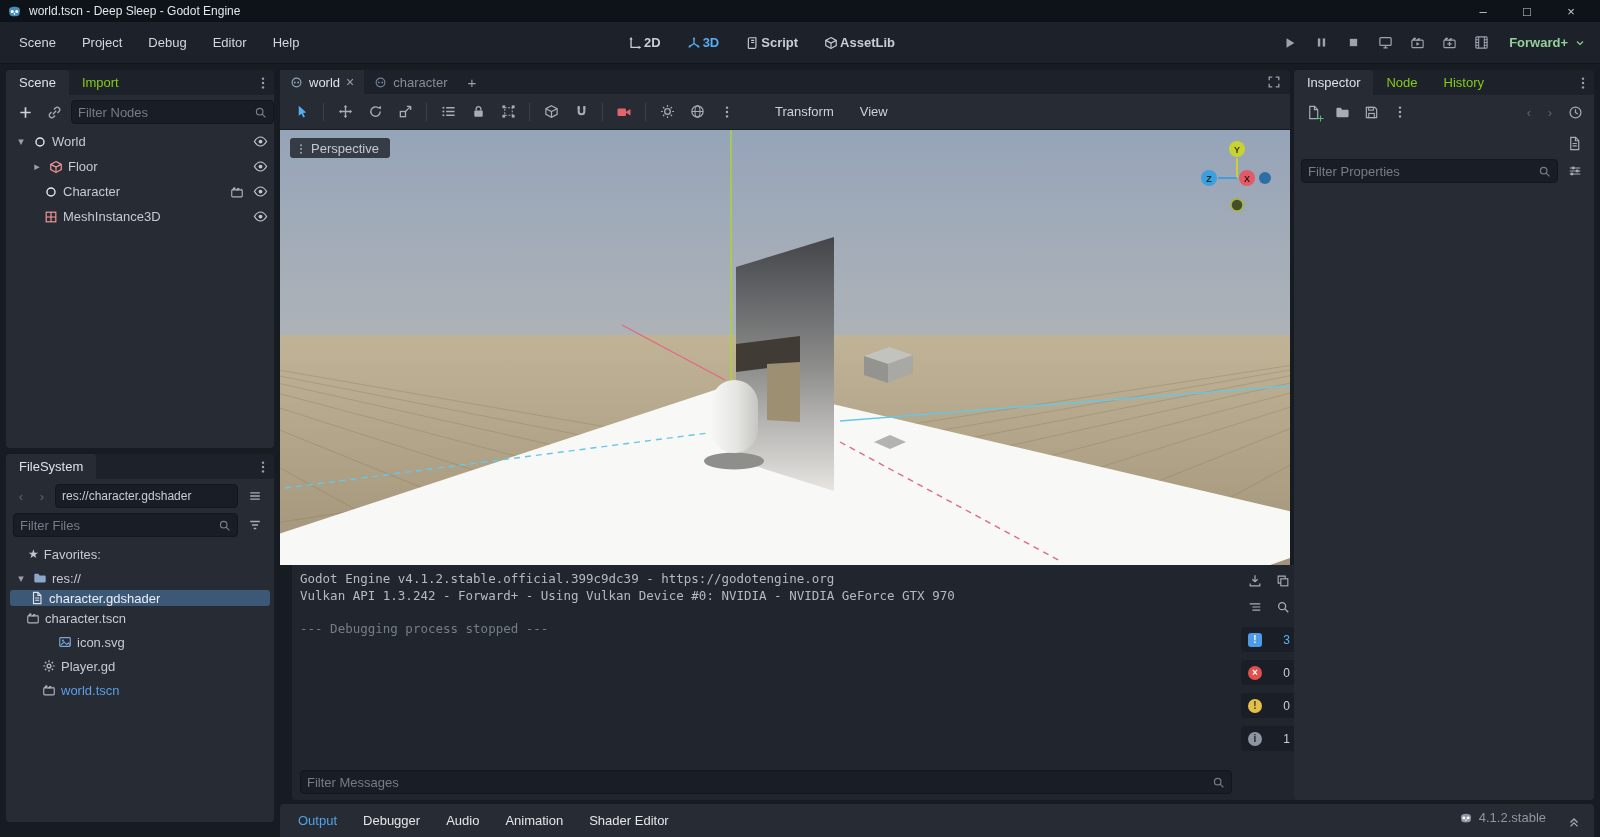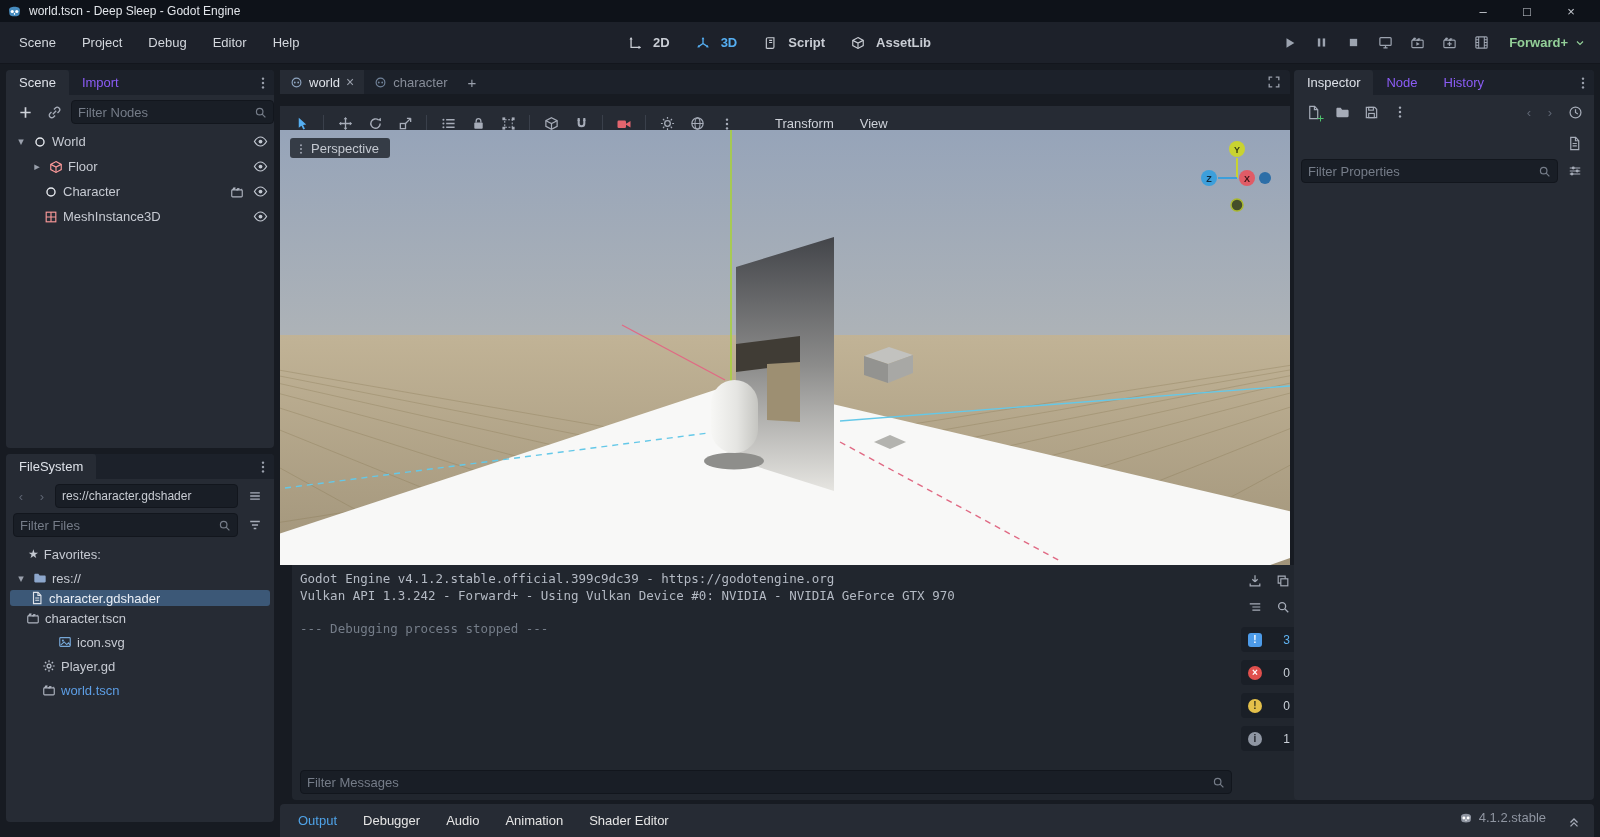--- a/index.html
+++ b/index.html
@@ -10,49 +10,49 @@
 
 .titlebar{position:absolute;left:0;top:0;right:0;height:22px;background:#0e1219;display:flex;align-items:center;gap:7px;padding:0 7px}
 .titlebar .title{font-size:12px;color:#e2e5ea;font-weight:normal}
 .win-controls{margin-left:auto;display:flex;align-items:center;gap:0;color:#c9cdd4}
 .win-btn{width:44px;height:22px;display:flex;align-items:center;justify-content:center;font-size:13px;cursor:default}
 
 .menubar{position:absolute;top:22px;left:0;right:0;height:42px;background:#1d212a;border-bottom:1px solid #13161d;display:flex;align-items:center}
 .menus{display:flex;align-items:center;padding-left:6px}
 .menu-item{padding:6px 13px;color:#d3d7dd;border-radius:3px}
 .ctx-switch{position:absolute;left:620px;display:flex;align-items:center;gap:10px}
-.ctx-btn{display:flex;align-items:center;gap:11px;padding:5px 8px;color:#c9cdd4;font-weight:bold}
+.ctx-btn{display:flex;align-items:center;gap:2px;padding:5px 8px;color:#c9cdd4;font-weight:bold}
 .ctx-btn.active{color:#55aef1}
 .playback{position:absolute;right:8px;display:flex;align-items:center;gap:3px}
 .pb-btn{width:29px;height:26px;display:flex;align-items:center;justify-content:center;color:#9ca3af;border-radius:3px}
 .renderer-btn{display:flex;align-items:center;gap:6px;color:#93cf98;font-weight:bold;padding:4px 6px 4px 10px}
 
 .panel{position:absolute;background:#262b34;border-radius:4px;overflow:hidden}
 .tabstrip{height:25px;background:#1c212a;display:flex;align-items:stretch}
-.dtab{padding:0 13px;color:#8b5cf6;display:flex;align-items:center;gap:6px}
+.dtab{padding:0 13px;color:#84cc16;display:flex;align-items:center;gap:6px}
 .dtab.active{background:#262b34;color:#dde1e8;border-radius:3px 3px 0 0}
 .strip-spacer{flex:1}
 .dots-btn{width:22px;display:flex;align-items:center;justify-content:center;color:#9aa0ac}
 .toolrow{display:flex;align-items:flex-start;gap:5px;padding:5px 7px}
 .tool-btn{min-width:24px;height:24px;display:flex;align-items:center;justify-content:center;color:#a6acb8;border-radius:3px}
 .inputbox{display:flex;align-items:center;background:#191e26;border:1px solid #12161d;border-radius:4px;height:24px;padding:0 6px;flex:1}
 .inputbox input{flex:1;background:transparent;border:0;outline:0;color:#c9cdd4;font-size:13px;min-width:0}
 .inputbox input::placeholder{color:#757c88}
 
 .trow{display:flex;align-items:center;height:25px;gap:5px;padding-right:6px;color:#c6cad2}
 .trow .lbl{white-space:nowrap;overflow:hidden}
 .caret{width:14px;text-align:center;color:#9aa0ac;font-size:11px}
 .spacer{flex:1}
 .trow.selected{background:#3c5877;border-radius:3px;margin:0 4px;padding-right:2px;color:#e9eef5}
 .blue-file{color:#5d9ee5}
 
 .center-tabs{position:absolute;left:280px;top:70px;width:1010px;height:24px;background:#1c212a;display:flex;align-items:stretch;border-radius:4px 4px 0 0}
 .scene-tab{display:flex;align-items:center;gap:6px;padding:0 10px;color:#878d99}
 .scene-tab.active{background:#262b34;color:#dde1e8}
-.vtoolbar{position:absolute;left:280px;top:106px;width:1010px;height:36px;background:#262b34;border-bottom:1px solid #171b22;display:flex;align-items:center;gap:6px;padding:0 10px}
+.vtoolbar{position:absolute;left:280px;top:94px;width:1010px;height:36px;background:#262b34;border-bottom:1px solid #171b22;display:flex;align-items:center;gap:6px;padding:0 10px}
 .vsep{width:1px;height:18px;background:#3a404b;margin:0 3px}
 .menu-btn{padding:5px 10px;color:#ced2d9}
 .viewport{position:absolute;left:280px;top:130px;width:1010px;height:435px;background:linear-gradient(#96a4b9,#b9bab6 72%,#cbc7bf 100%);overflow:hidden}
 .persp-label{position:absolute;left:10px;top:8px;display:flex;align-items:center;gap:4px;background:rgba(32,37,45,.82);border-radius:3px;padding:3px 11px 2px 5px;color:#c4c9d1}
 
 .output{position:absolute;left:292px;top:565px;width:1010px;height:235px;background:#21262e;border-radius:0 0 4px 4px;display:flex}
 .out-left{flex:1;display:flex;flex-direction:column;padding:6px 4px 6px 8px}
 .out-text{flex:1}
 .out-line{font-family:"DejaVu Sans Mono",monospace;font-size:12.5px;line-height:16.5px;color:#b4bac4;white-space:pre;min-height:16.5px}
 .out-line.dim{color:#757d89}

